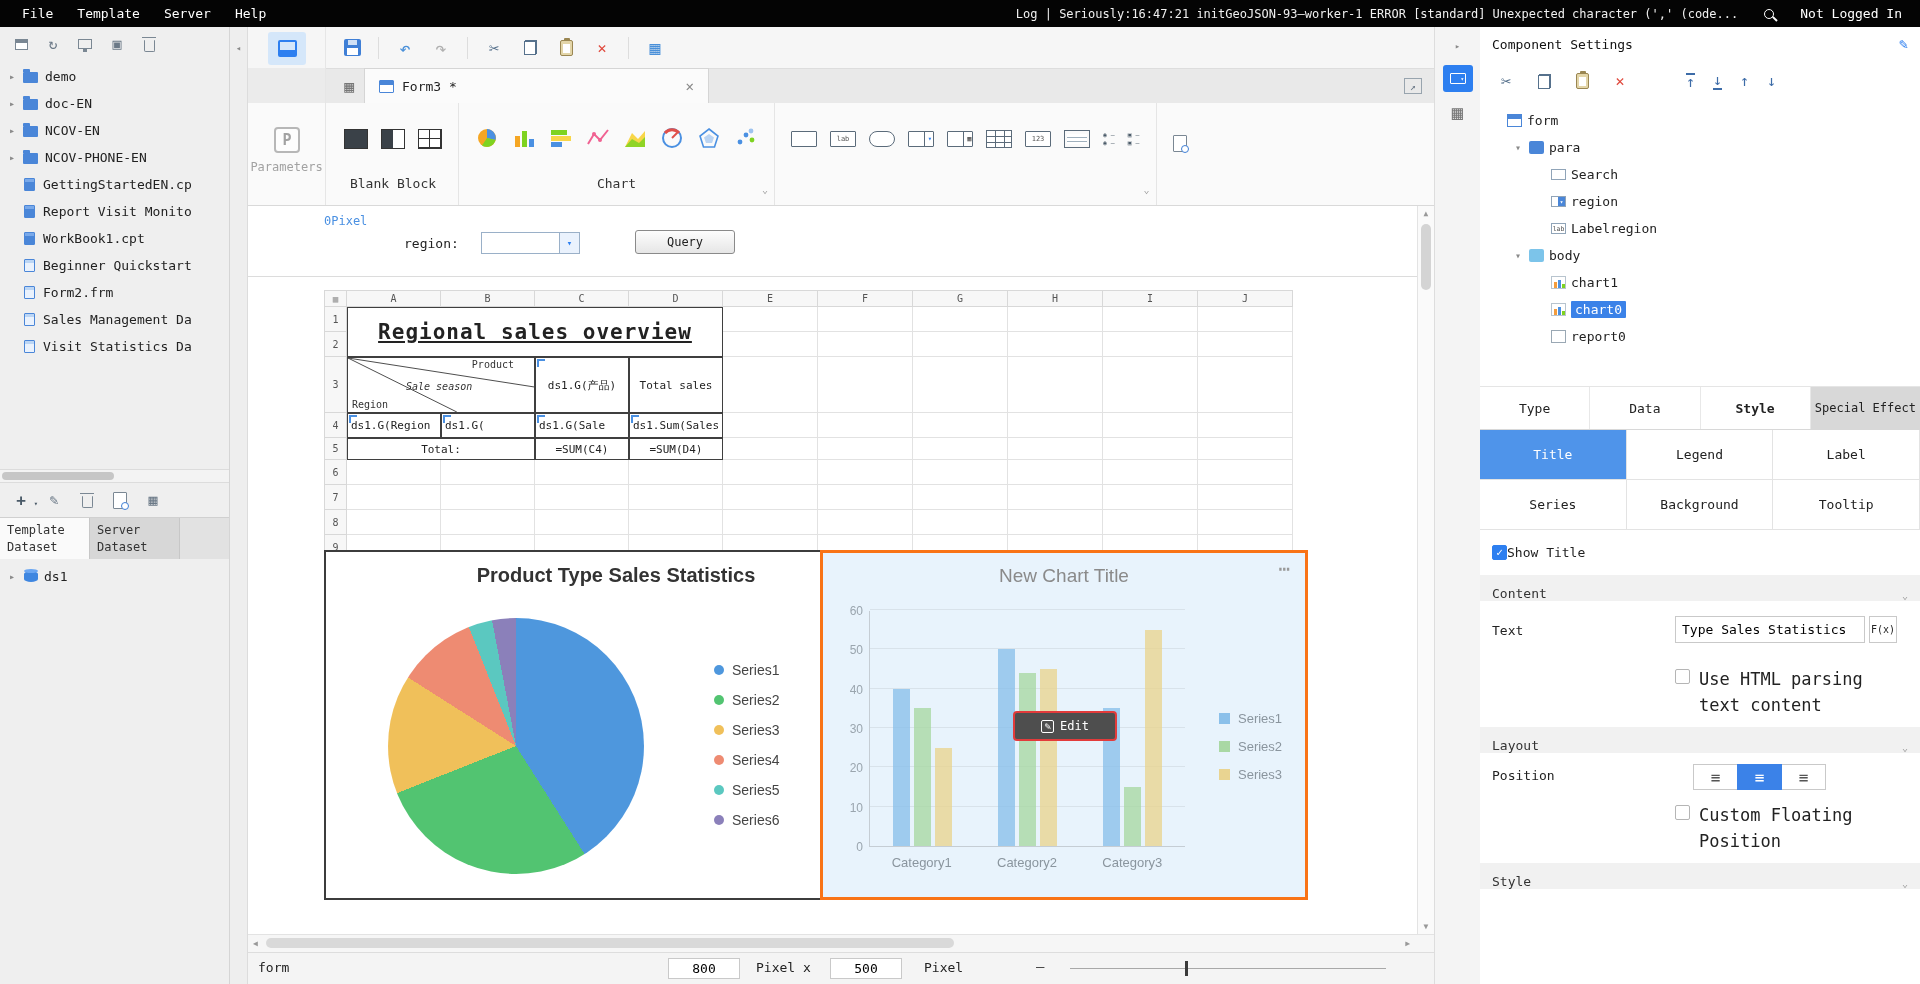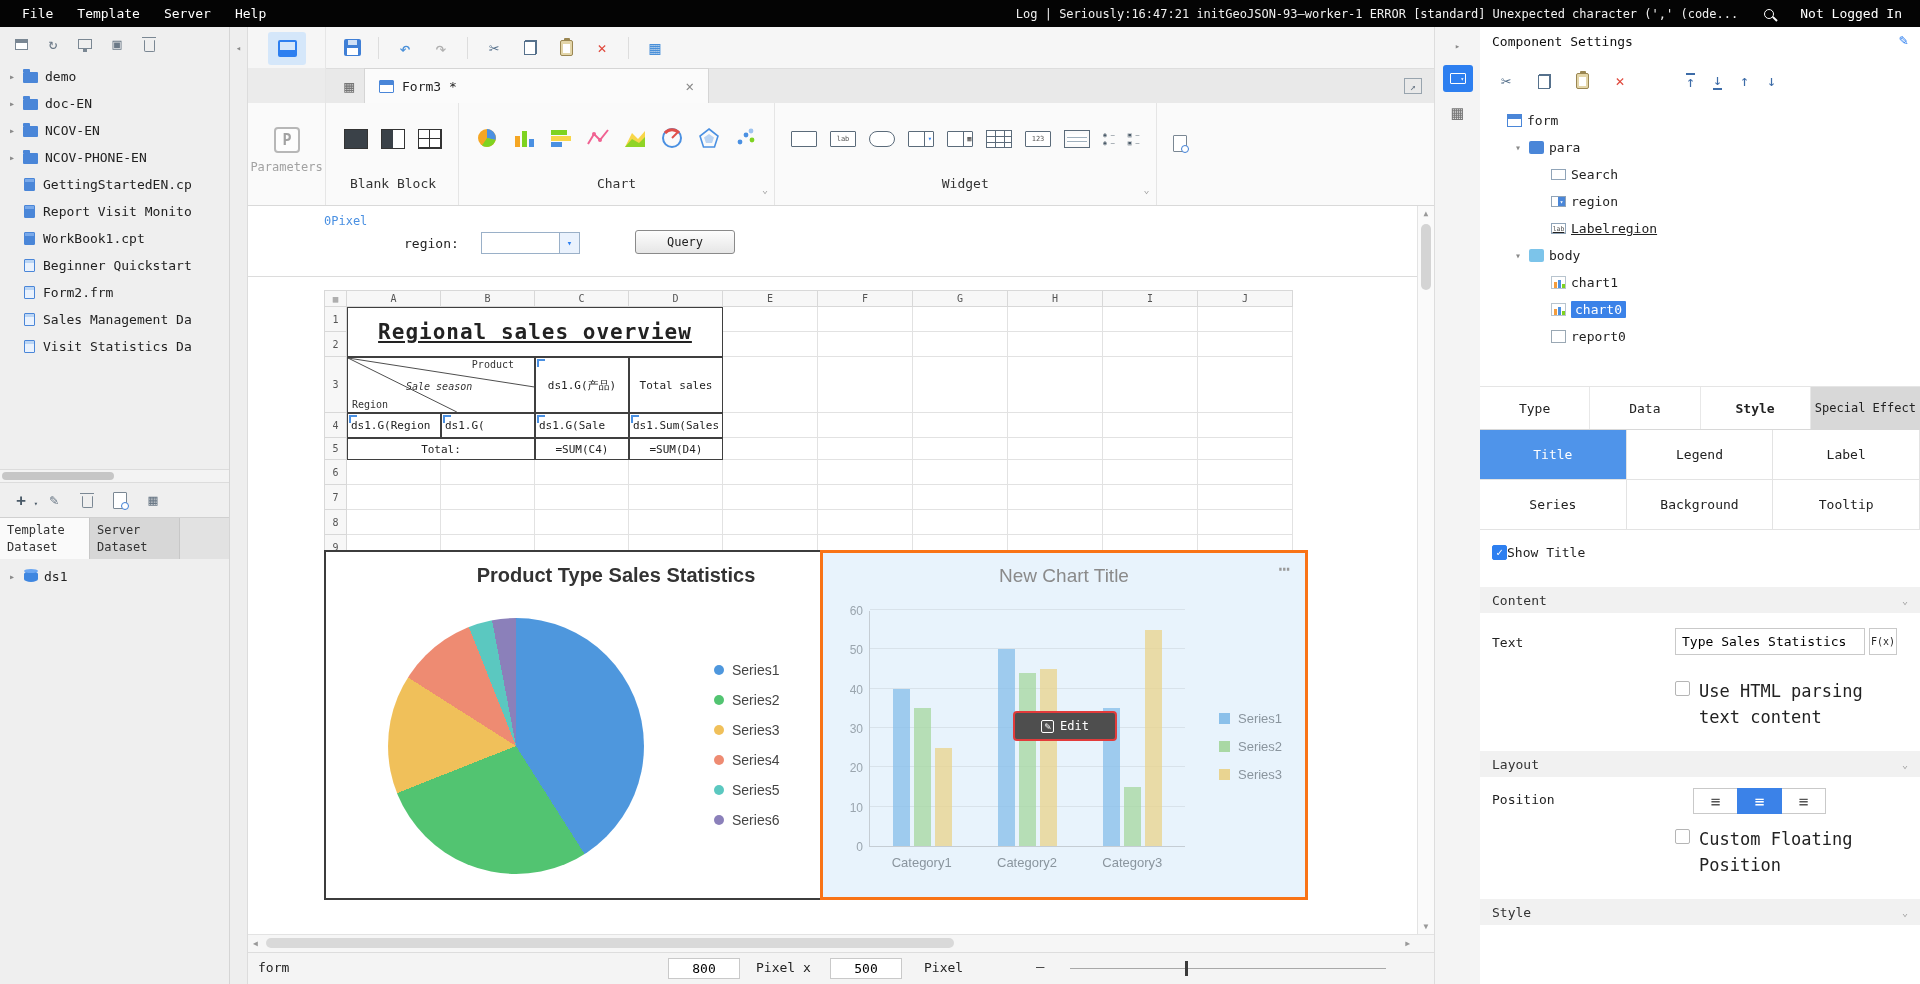--- a/index.html
+++ b/index.html
@@ -164,21 +164,21 @@
 .sb-track{position:absolute;left:822px;width:316px;top:15px;height:1px;background:#a8a8a8}
 .sb-thumb{position:absolute;left:115px;top:-7px;width:3px;height:15px;background:#3a3a3a}
 
 .rstrip{width:46px;background:#f4f4f4;border-left:1px solid #ddd;position:relative;flex:none}
 .rs-collapse{position:absolute;top:14px;left:50%;transform:translateX(-50%);color:#8a8a8a;font-size:9px}
 .rs-settings{position:absolute;top:38px;left:8px;width:30px;height:27px;background:#2d7ff0;border-radius:3px;display:flex;align-items:center;justify-content:center}
 .rs-settings-inner{width:16px;height:11px;border:1.5px solid #fff;border-radius:1px;display:flex;align-items:center;justify-content:flex-end;color:#fff;font-size:6px;padding-right:1px}
 .rs-library{position:absolute;top:74px;left:0;right:0;text-align:center;color:#777;font-size:19px}
 
 .rpanel{width:440px;background:#fff;display:flex;flex-direction:column;overflow:hidden;flex:none}
-.rp-header{height:34px;display:flex;align-items:flex-end;padding:12px 12px;font-size:13px;color:#111;flex:none}
+.rp-header{height:34px;display:flex;align-items:center;padding:6px 12px;font-size:13px;color:#111;flex:none}
 .rp-edit{margin-left:auto;color:#2d7ff0;font-size:15px}
 .rp-toolbar{height:40px;display:flex;align-items:center;gap:18px;padding:0 16px;flex:none}
 .arr{font-size:15px;color:#3d6ca8;line-height:1}
 .arr.bt{border-top:2px solid #3d6ca8}
 .arr.bb-{border-bottom:2px solid #3d6ca8}
 .rp-tree{padding:6px 0;flex:none}
 .rpt-row{height:27px;display:flex;align-items:center;font-size:13px;gap:5px}
 .rpt-label.sel{background:#3b82e8;color:#fff;padding:1px 4px;border-radius:1px}
 .rp-ic{width:15px;height:13px;display:inline-block;position:relative;flex:none}
 .rp-ic-form{border:1px solid #4a86d8;background:linear-gradient(#4a86d8 0 4px,#fff 4px)}
@@ -196,21 +196,21 @@
 .rp-maintab:last-child{border-right:none}
 .rp-maintab.active{font-weight:bold}
 .rp-maintab.gray{background:#d8d8d8;font-size:12px;line-height:1.25}
 .rp-subtabs{display:grid;grid-template-columns:repeat(3,1fr);flex:none}
 .rp-subtab{height:50px;display:flex;align-items:center;justify-content:center;font-size:13px;color:#222;background:#fff;border-right:1px solid #e3e3e3;border-bottom:1px solid #e3e3e3}
 .rp-subtab.sel{background:#4f94ea;color:#fff}
 .rp-check-row{display:flex;align-items:center;gap:0;padding:15px 12px 11px;flex:none}
 .cb{width:15px;height:15px;border:1px solid #b5b5b5;background:#fff;display:inline-flex;align-items:center;justify-content:center;border-radius:2px;flex:none}
 .cb.checked{background:#2d7ff0;border-color:#2d7ff0;color:#fff;font-size:11px}
 .cb.checked::after{content:"✓"}
-.rp-section{height:26px;background:#f1f1f1;display:flex;align-items:center;padding:0 12px;font-size:13px;color:#333;position:relative;margin-top:16px;flex:none}
+.rp-section{height:26px;background:#f1f1f1;display:flex;align-items:flex-end;padding:0 12px;font-size:13px;color:#333;position:relative;margin-top:4px;flex:none}
 .sec-caret{position:absolute;right:12px;color:#999;font-size:10px}
 .rp-text-row{position:relative;height:66px;flex:none}
 .rp-rowlabel{position:absolute;left:12px;top:22px;font-size:13px}
 .rp-input{position:absolute;left:195px;top:15px;width:190px;height:27px;border:1px solid #c9c9c9;font-size:13px;font-family:inherit;padding:0 6px;background:#fff}
 .rp-fx{position:absolute;left:389px;top:15px;width:28px;height:27px;border:1px solid #c9c9c9;display:flex;align-items:center;justify-content:center;font-size:10px;background:#fff}
 .rp-cb-row{padding-left:195px;display:flex;gap:9px;align-items:flex-start;min-height:56px;flex:none}
 .rp-cb-row .cb{margin-top:2px}
 .rp-cb-label{width:210px;font-size:17px;line-height:1.5}
 .rp-pos-row{position:relative;height:50px;flex:none}
 .pos-btns{position:absolute;left:214px;top:11px;display:flex}
@@ -436,21 +436,20 @@
               <span class="wic w-field w-lab"></span>
               <span class="wic w-field w-btn"></span>
               <span class="wic w-field w-combo"></span>
               <span class="wic w-field w-date"></span>
               <span class="wic w-table"></span>
               <span class="wic w-field w-123"></span>
               <span class="wic w-area"></span>
               <span class="wic w-radio"></span>
               <span class="wic w-check"></span>
             </div>
-            <div class="rg-label">Widget</div>
             <span class="rg-caret">⌄</span>
           </div>
           <div class="ribbon-search">
             <span class="gico">
                 <span class="ic-magdoc"></span>
               </span>
           </div>
         </div>
       </div>
     </div>
@@ -756,21 +755,21 @@
         <div class="rpt-row" style="padding-left: 54px;">
           <span class="tw-arrow"></span>
           <span class="rp-ic rp-ic-input"></span>
           <span class="rpt-label">Search</span>
         </div>
         <div class="rpt-row" style="padding-left: 54px;">
           <span class="tw-arrow"></span>
           <span class="rp-ic rp-ic-combo"></span>
           <span class="rpt-label">region</span>
         </div>
-        <div class="rpt-row" style="padding-left: 54px; text-decoration: underline;">
+        <div class="rpt-row" style="padding-left: 54px;">
           <span class="tw-arrow"></span>
           <span class="rp-ic rp-ic-lab"></span>
           <span class="rpt-label">Labelregion</span>
         </div>
         <div class="rpt-row" style="padding-left: 32px;">
           <span class="tw-arrow">▾</span>
           <span class="rp-ic rp-ic-body"></span>
           <span class="rpt-label">body</span>
         </div>
         <div class="rpt-row" style="padding-left: 54px;">

